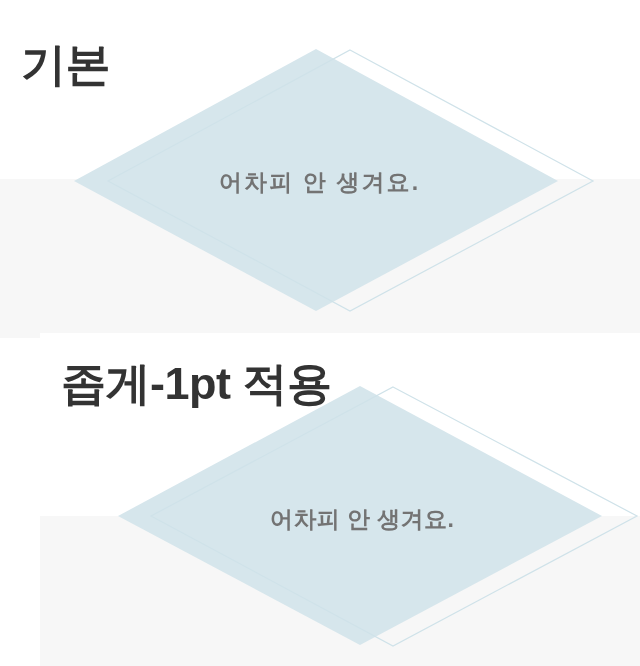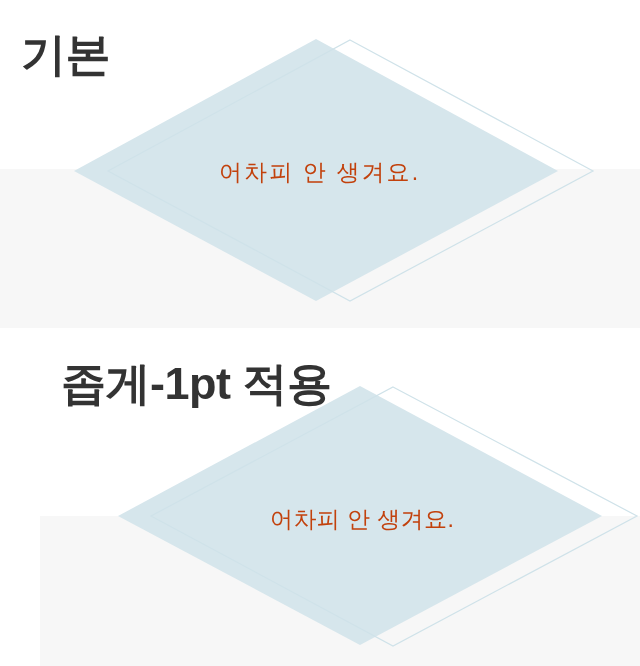--- a/index.html
+++ b/index.html
@@ -19,21 +19,21 @@
     width: 640px;
     height: 666px;
   }
   .panel {
     position: absolute;
     left: 0;
     width: 640px;
     overflow: hidden;
     background: #ffffff;
   }
-  #panel-basic   { top: 6px;   height: 333px; text-align: right; }
+  #panel-basic   { top: 16px;   height: 333px; text-align: right; }
   #panel-tight   { top: 333px; height: 333px; margin-left: 40px; }
 
   
   .band {
     position: absolute;
     left: 0;
     width: 640px;
     background: #f7f7f7;
   }
   #panel-basic .band { top: 163px; height: 159px; }
@@ -66,25 +66,26 @@
   #title-tight {
     left: 21px;
     top: 24px;
     font-size: 45px;
     line-height: 54px;
   }
 
   .body-text {
     position: absolute;
     margin: 0;
-    color: #c2410c;
+    color: #737373;
     font-size: 23px;
     line-height: 30px;
     white-space: nowrap;
     z-index: 6;
+    font-weight: bold;
   }
   #body-basic {
     left: 219px;
     top: 151px;
     letter-spacing: 2.1px;
   }
   #body-tight {
     left: 230px;
     top: 171px;
     letter-spacing: 0.4px;

